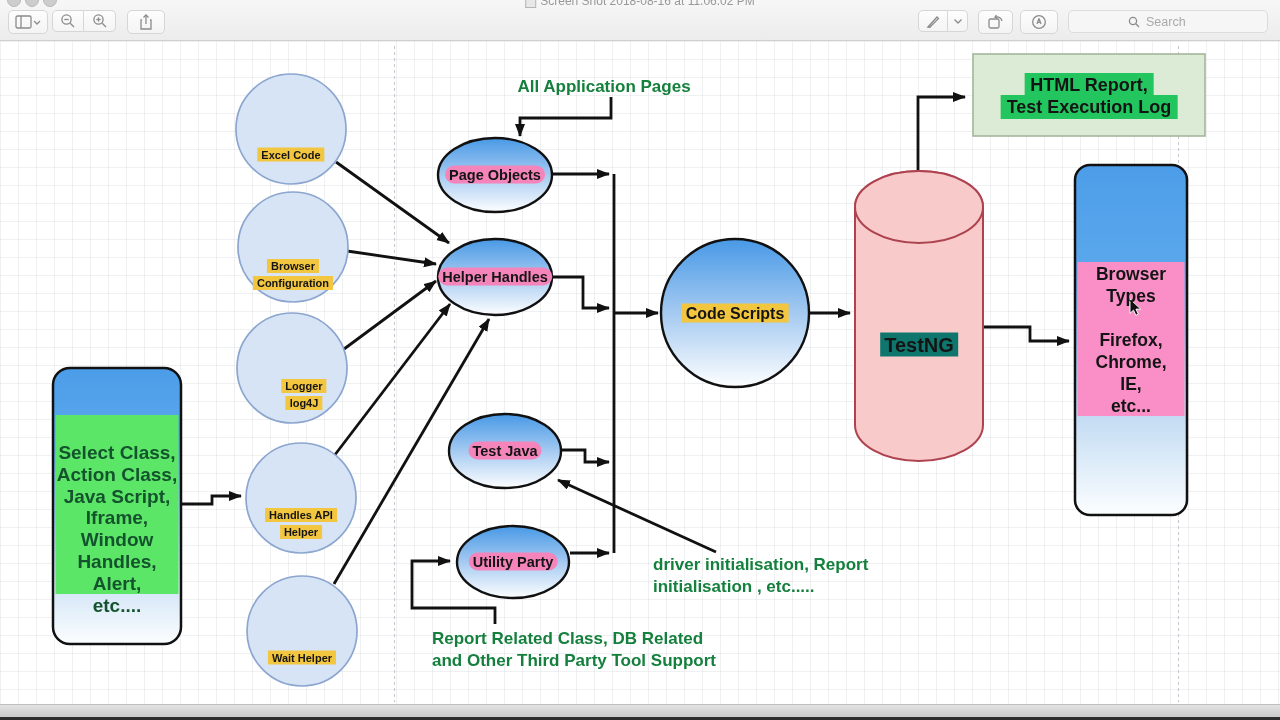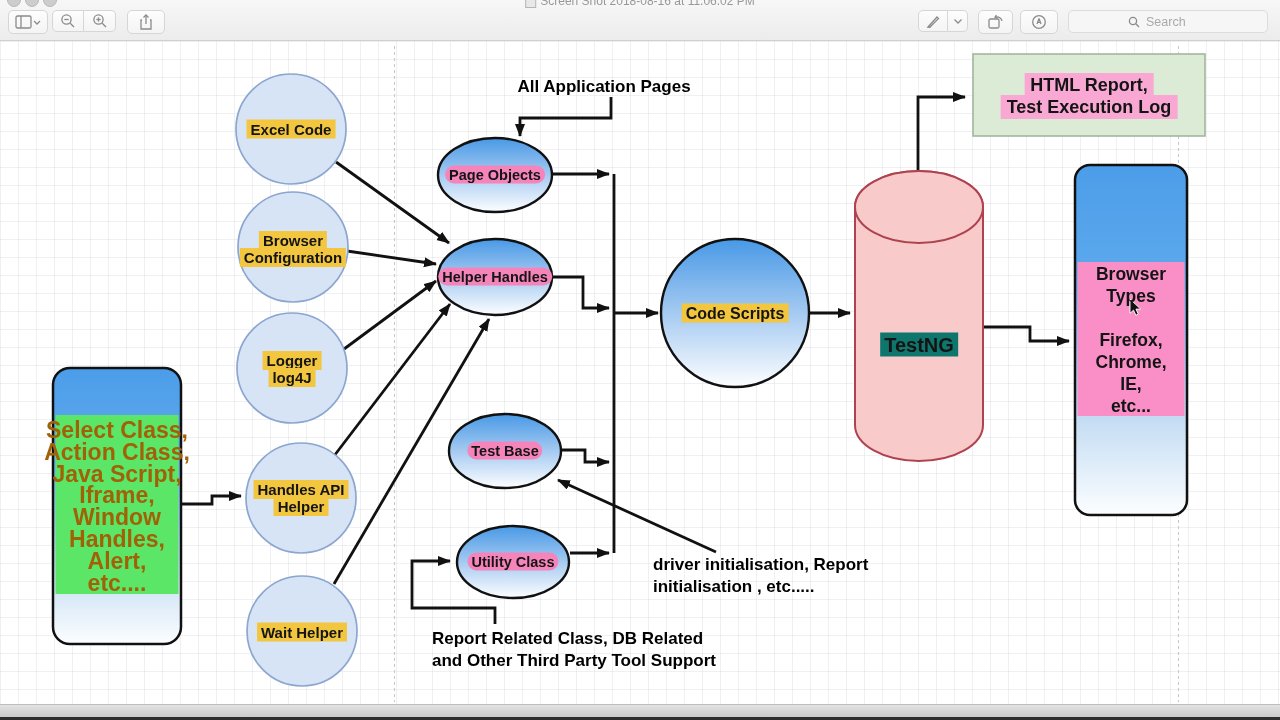--- a/index.html
+++ b/index.html
@@ -35,25 +35,25 @@
     background-size:18px 18px;z-index:1;}
   svg.diagram{position:absolute;left:0;top:0;width:1280px;height:720px;z-index:5;pointer-events:none;}
 
   
   .lbl{position:absolute;transform:translate(-50%,-50%);text-align:center;font-weight:bold;
        color:#141414;white-space:pre-line;z-index:10;line-height:17px;}
   .lbl span{padding:1px 4px;-webkit-box-decoration-break:clone;box-decoration-break:clone;}
   .hl-yellow span{background:#f3c640;}
   .hl-pink span{background:#f584bb;border-radius:9px;}
   .hl-green span{background:#0f766e;}
-  .hl-bright span{background:#f9a8d4;padding:2px 6px;}
-  .sz-circle{font-size:15px;}
+  .hl-bright span{background:#22c55e;padding:2px 6px;}
+  .sz-circle{font-size:11px;margin-top:26px;}
   .sz-ellipse{font-size:14.5px;}
   .sz-big{font-size:16px;}
-  .blue-note{position:absolute;color:#000000;font-weight:bold;font-size:17px;
+  .blue-note{position:absolute;color:#15803d;font-weight:bold;font-size:17px;
              white-space:pre-line;z-index:10;line-height:22px;}
   .center-note{transform:translate(-50%,-50%);text-align:center;}
 
   
   .bottom-gray{position:absolute;left:0;top:704px;width:1280px;height:13px;z-index:20;
                background:linear-gradient(#e2e2e2,#c9c9c9);border-top:1px solid #bdbdbd;}
   .bottom-dark{position:absolute;left:0;top:717px;width:1280px;height:3px;background:#2e2e2e;z-index:20;}
 </style>
 </head>
 <body>
@@ -215,43 +215,43 @@
   <rect x="973" y="54" width="232" height="82" fill="#dcebd5" stroke="#a3b79b" stroke-width="1.6"></rect>
 
   <g transform="translate(1130,299) scale(0.85)">
     <path d="M0,0 L0,16.9 L4.1,13.1 L6.9,19.1 L9.8,17.8 L7,11.9 L12.6,11.9 Z" fill="#111" stroke="#fff" stroke-width="1.1"></path>
   </g>
 </svg>
 
 <div class="lbl hl-yellow sz-circle" style="left:291px;top:129px"><span>Excel Code</span></div>
 <div class="lbl hl-yellow sz-circle" style="left:293px;top:249px"><span>Browser
 Configuration</span></div>
-<div class="lbl hl-yellow sz-circle" style="left:292px;top:369px"><span>Logger
+<div class="lbl hl-yellow sz-circle" style="left:304px;top:369px"><span>Logger
 log4J</span></div>
 <div class="lbl hl-yellow sz-circle" style="left:301px;top:498px"><span>Handles API
 Helper</span></div>
 <div class="lbl hl-yellow sz-circle" style="left:302px;top:632px"><span>Wait Helper</span></div>
 
 <div class="lbl hl-pink sz-ellipse" style="left:495px;top:175px"><span>Page Objects</span></div>
 <div class="lbl hl-pink sz-ellipse" style="left:495px;top:277px"><span>Helper Handles</span></div>
-<div class="lbl hl-pink sz-ellipse" style="left:505px;top:451px"><span>Test Base</span></div>
-<div class="lbl hl-pink sz-ellipse" style="left:513px;top:562px"><span>Utility Class</span></div>
+<div class="lbl hl-pink sz-ellipse" style="left:505px;top:451px"><span>Test Java</span></div>
+<div class="lbl hl-pink sz-ellipse" style="left:513px;top:562px"><span>Utility Party</span></div>
 
 <div class="lbl hl-yellow sz-big" style="left:735px;top:313px"><span>Code Scripts</span></div>
 <div class="lbl hl-green" style="left:919px;top:345px;font-size:20px"><span>TestNG</span></div>
 
 <div class="lbl" style="left:1131px;top:340px;font-size:17.5px;line-height:22px"><span>Browser
 Types
 
 Firefox,
 Chrome,
 IE,
 etc...</span></div>
 
-<div class="lbl" style="left:117px;top:507px;font-size:23px;line-height:21.8px;color:#a16207"><span>Select Class,
+<div class="lbl" style="left:117px;top:529px;font-size:19px;line-height:21.8px;color:#14532d"><span>Select Class,
 Action Class,
 Java Script,
 Iframe,
 Window
 Handles,
 Alert,
 etc....</span></div>
 
 <div class="lbl hl-bright" style="left:1089px;top:96px;font-size:18px;line-height:22px"><span>HTML Report,
 Test Execution Log</span></div>

